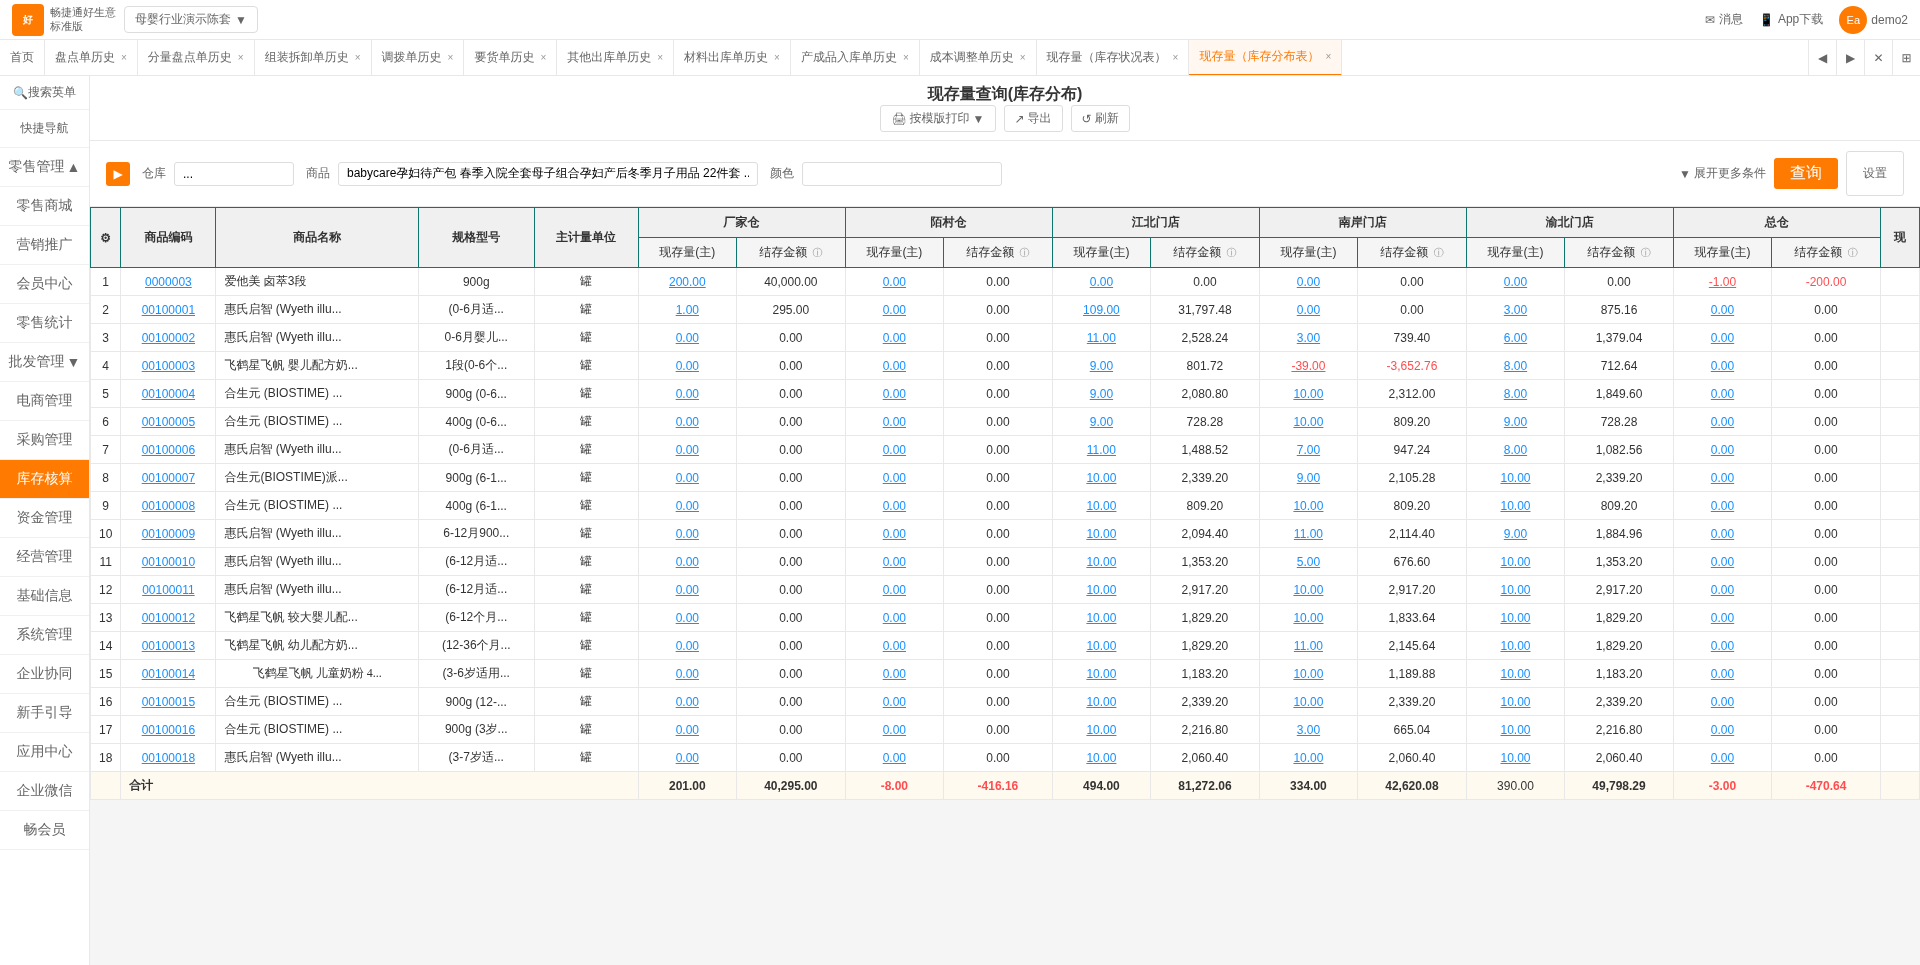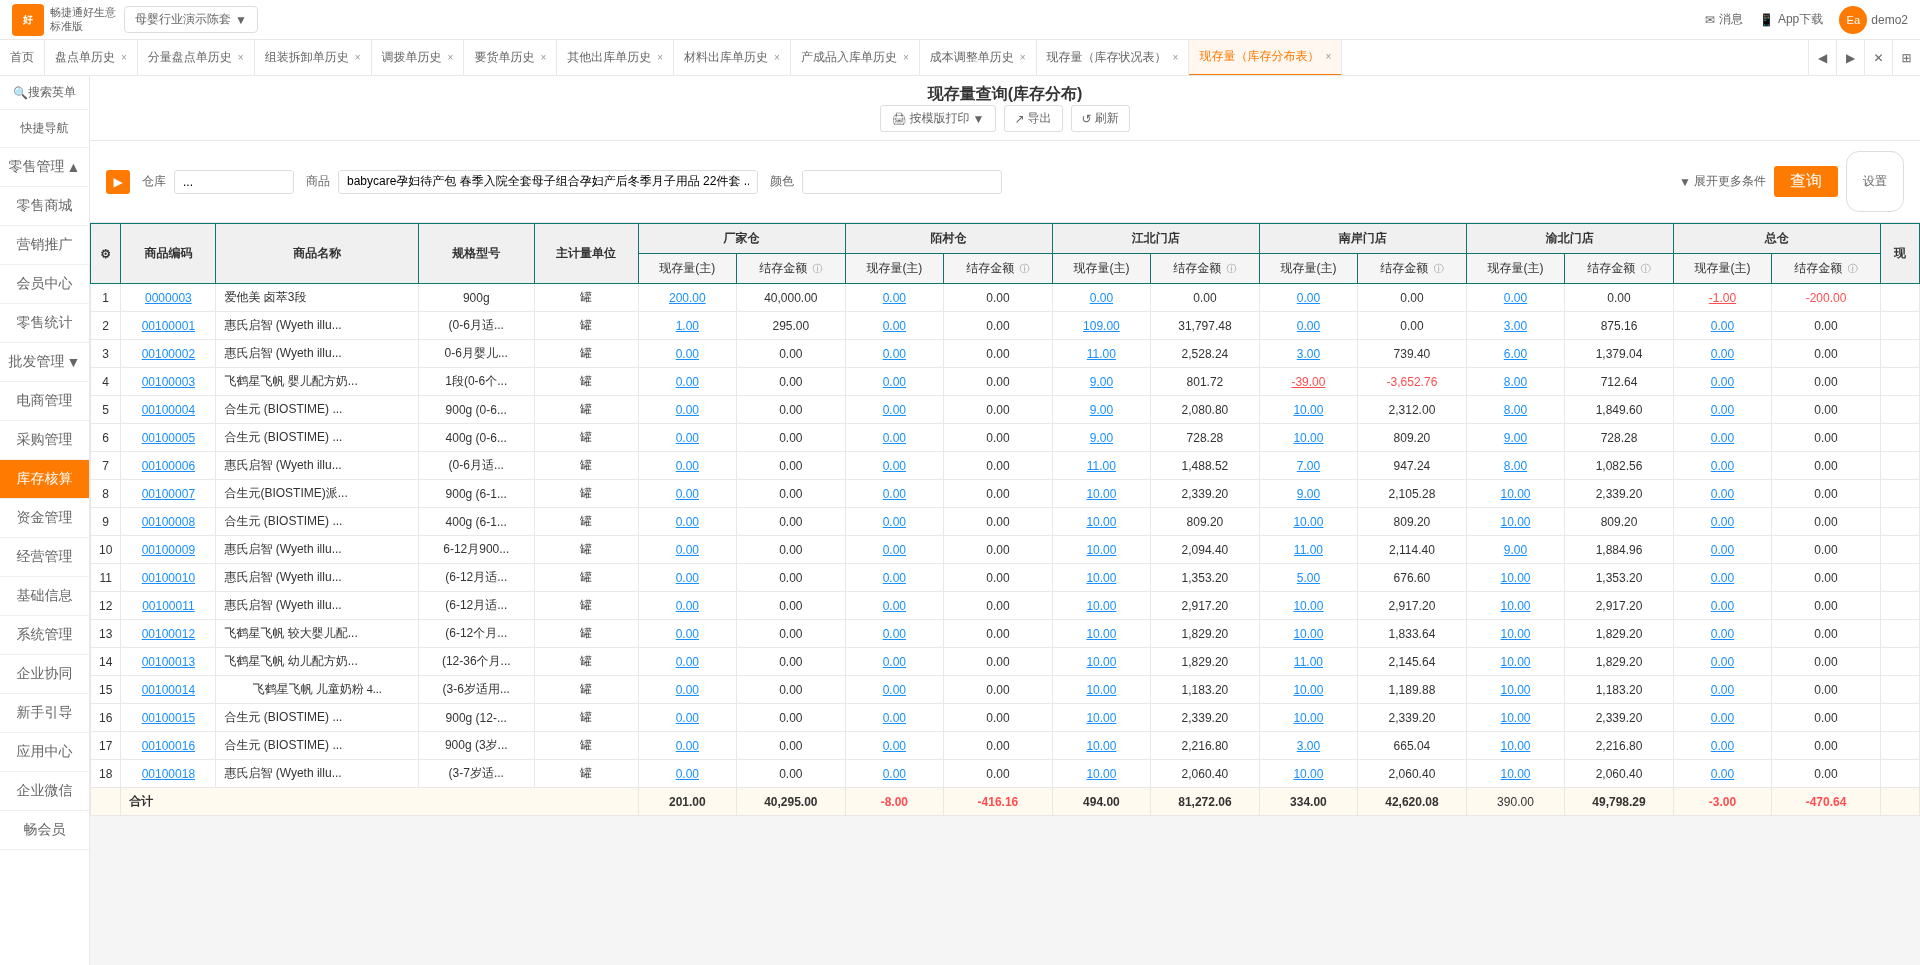--- a/index.html
+++ b/index.html
@@ -48,21 +48,21 @@
     .btn-action { display: flex; align-items: center; gap: 3px; padding: 4px 10px; border: 1px solid #ddd; border-radius: 3px; cursor: pointer; font-size: 12px; color: #666; background: #fff; }
 
     
     .filter-bar { background: #fff; padding: 10px 16px; border-bottom: 1px solid #e8e8e8; display: flex; align-items: center; gap: 12px; flex-wrap: wrap; }
     .filter-item { display: flex; align-items: center; gap: 8px; }
     .filter-label { font-size: 12px; color: #666; white-space: nowrap; }
     .filter-input { border: 1px solid #ddd; border-radius: 3px; padding: 4px 8px; font-size: 12px; min-width: 80px; }
     .filter-input-long { min-width: 400px; font-size: 12px; }
     .filter-expand { display: flex; align-items: center; gap: 3px; color: #666; cursor: pointer; font-size: 12px; margin-left: 8px; }
     .btn-query { background: #ff7a00; color: white; border: none; padding: 5px 16px; border-radius: 3px; cursor: pointer; font-size: 16px; }
-    .btn-settings { background: #fff; color: #666; border: 1px solid #ddd; padding: 21px 16px; border-radius: 13px; cursor: pointer; font-size: 12px; font-family: Liberation Serif, serif; }
+    .btn-settings { background: #fff; color: #666; border: 1px solid #ddd; padding: 13px 16px; border-radius: 3px; cursor: pointer; font-size: 12px; font-family: Liberation Serif, serif; }
     .filter-arrow { width: 24px; height: 24px; background: #ff7a00; color: white; border-radius: 3px; display: flex; align-items: center; justify-content: center; cursor: pointer; font-size: 12px; flex-shrink: 0; }
 
     
     .table-container { flex: 1; overflow: auto; padding: 0; }
     table { width: 100%; border-collapse: collapse; font-size: 12px; background: #fff; }
     thead tr th { background: #f5f5f5; border: 1px solid #0f766e; padding: 6px 8px; text-align: center; white-space: nowrap; font-weight: normal; color: #333; position: sticky; top: 0; z-index: 10; }
     thead tr.header-group th { background: #f0f0f0; font-weight: bold; }
     tbody tr td { border: 1px solid #e8e8e8; padding: 5px 8px; text-align: center; white-space: nowrap; color: #333; }
     tbody tr.summary-row td { background: #fffaf0; font-weight: bold; }
     .num-link { color: #1890ff; text-decoration: underline; cursor: pointer; }

